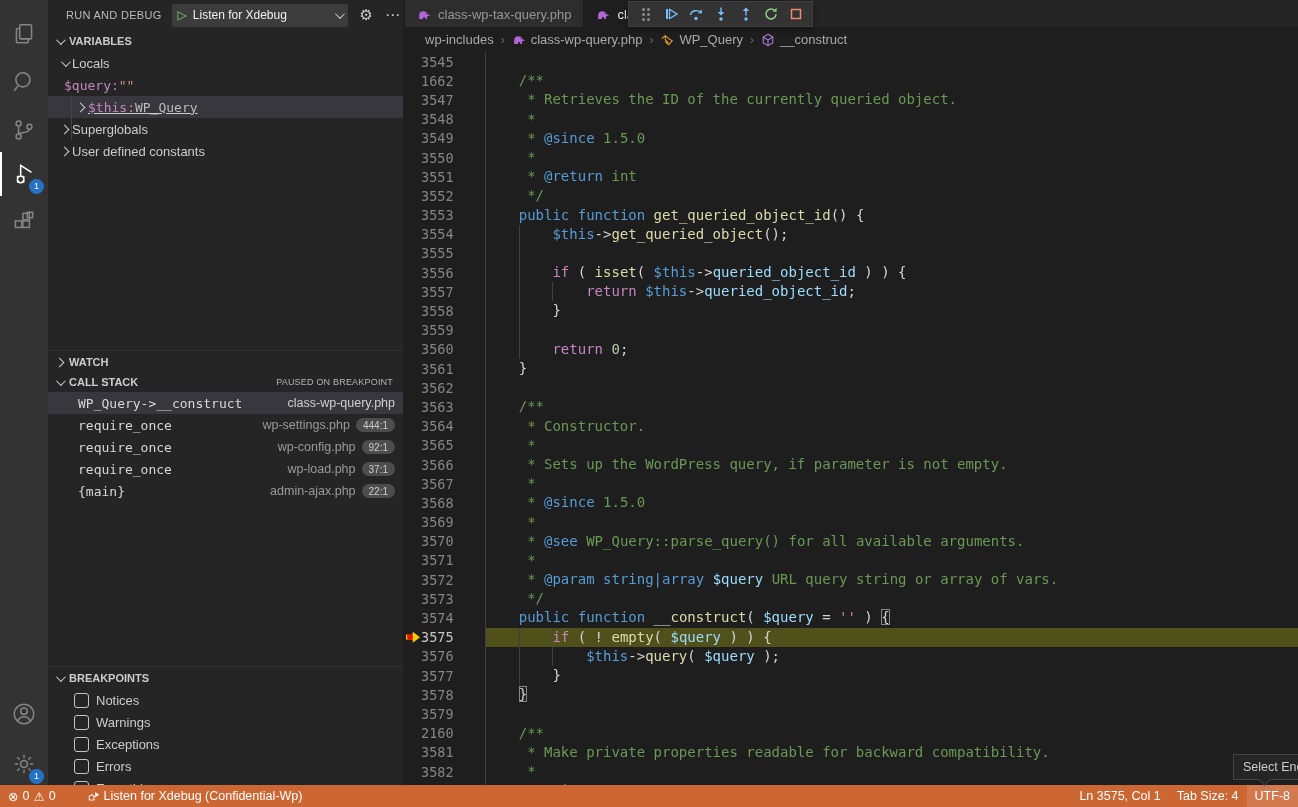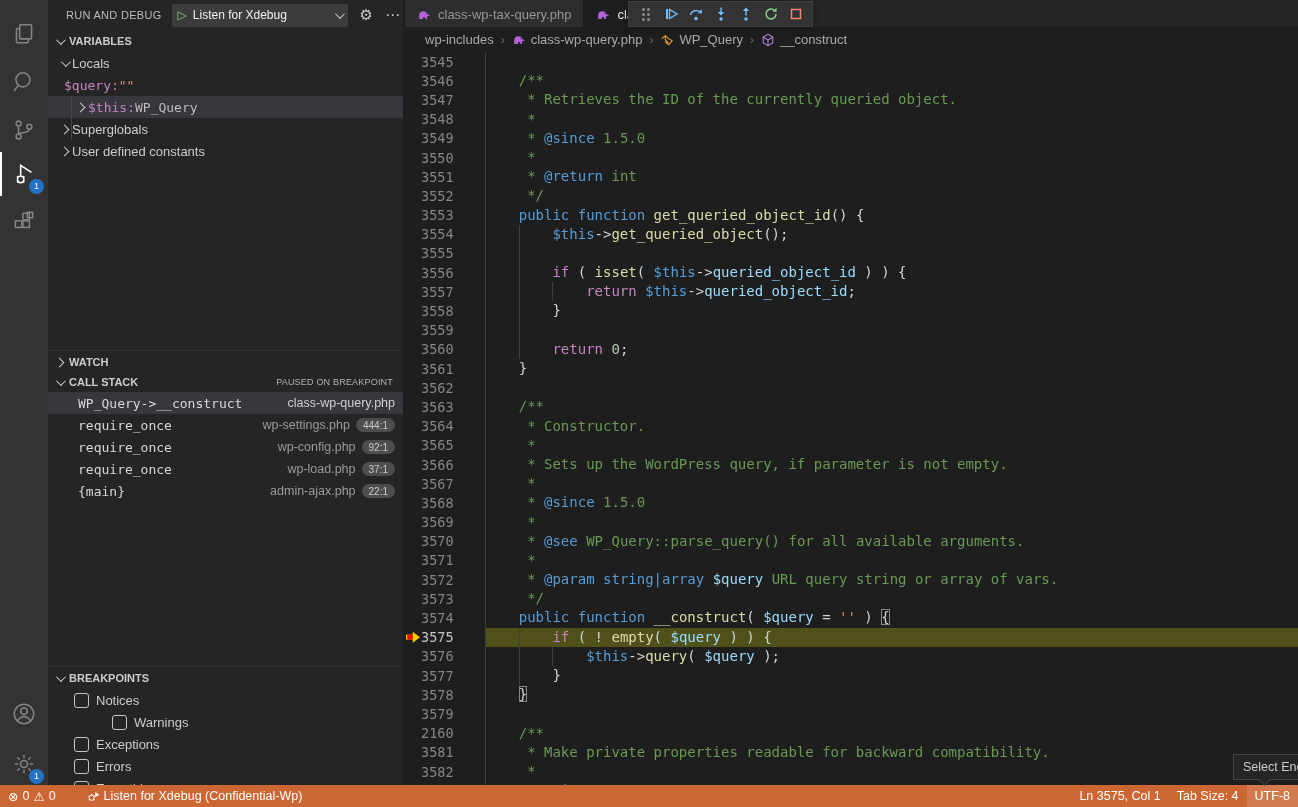--- a/index.html
+++ b/index.html
@@ -185,21 +185,21 @@
             <span class="tree-chev">
               <span class="chev down"></span>
             </span>
             <span class="lbl">Locals</span>
           </div>
           <div class="row" style="">
             <span class="tree-chev"></span>
             <span class="vname mono">$query:</span>
             <span class="vstr mono"> ""</span>
           </div>
-          <div class="row selected" style="padding-left: 24px;">
+          <div class="row selected" style="padding-left: 24px; text-decoration: underline;">
             <span class="tree-chev">
               <span class="chev right"></span>
             </span>
             <span class="vname mono">$this:</span>
             <span class="vval mono"> WP_Query</span>
           </div>
           <div class="row" style="padding-left: 8px;">
             <span class="tree-chev">
               <span class="chev right"></span>
             </span>
@@ -269,21 +269,21 @@
     <div class="sect bordered" style="top:666px; height:151px">
       <div class="pane-header">
         <span class="chev down"></span>
         <span>BREAKPOINTS</span>
       </div>
       <div id="bp-rows">
           <div class="row" style="padding-left: 26px;">
             <span class="bp-check"></span>
             <span class="bp-label">Notices</span>
           </div>
-          <div class="row" style="padding-left: 16px; margin-left: 48px;">
+          <div class="row" style="padding-left: 26px;">
             <span class="bp-check"></span>
             <span class="bp-label">Warnings</span>
           </div>
           <div class="row" style="padding-left: 26px;">
             <span class="bp-check"></span>
             <span class="bp-label">Exceptions</span>
           </div>
           <div class="row" style="padding-left: 26px;">
             <span class="bp-check"></span>
             <span class="bp-label">Errors</span>
@@ -413,21 +413,21 @@
       </div>
 
     <div class="code-area" id="code-lines">
         <div class="code-line">
           <span class="gutter-marker"></span>
           <span class="line-num">3545</span>
           <span class="code-text"><span class="iguide" style="left: 0ch;"></span></span>
         </div>
         <div class="code-line">
           <span class="gutter-marker"></span>
-          <span class="line-num">3546</span>
+          <span class="line-num">1662</span>
           <span class="code-text"><span class="iguide" style="left: 0ch;"></span><span class="tk-cm">    /**</span></span>
         </div>
         <div class="code-line">
           <span class="gutter-marker"></span>
           <span class="line-num">3547</span>
           <span class="code-text"><span class="iguide" style="left: 0ch;"></span><span class="tk-cm">     * Retrieves the ID of the currently queried object.</span></span>
         </div>
         <div class="code-line">
           <span class="gutter-marker"></span>
           <span class="line-num">3548</span>

